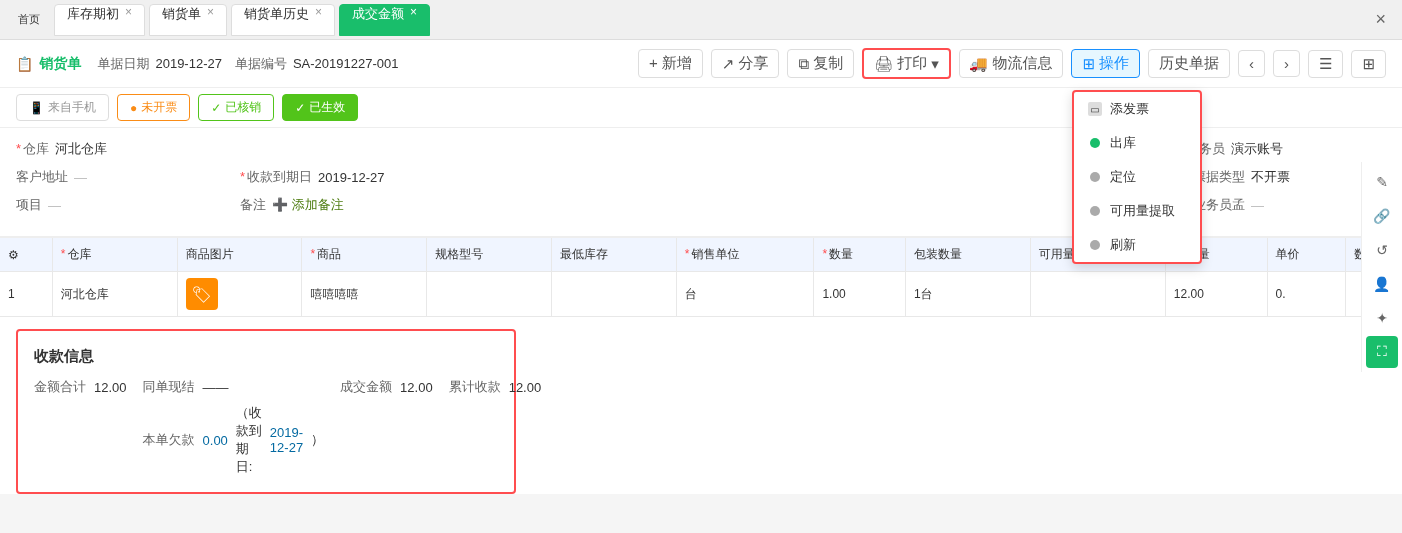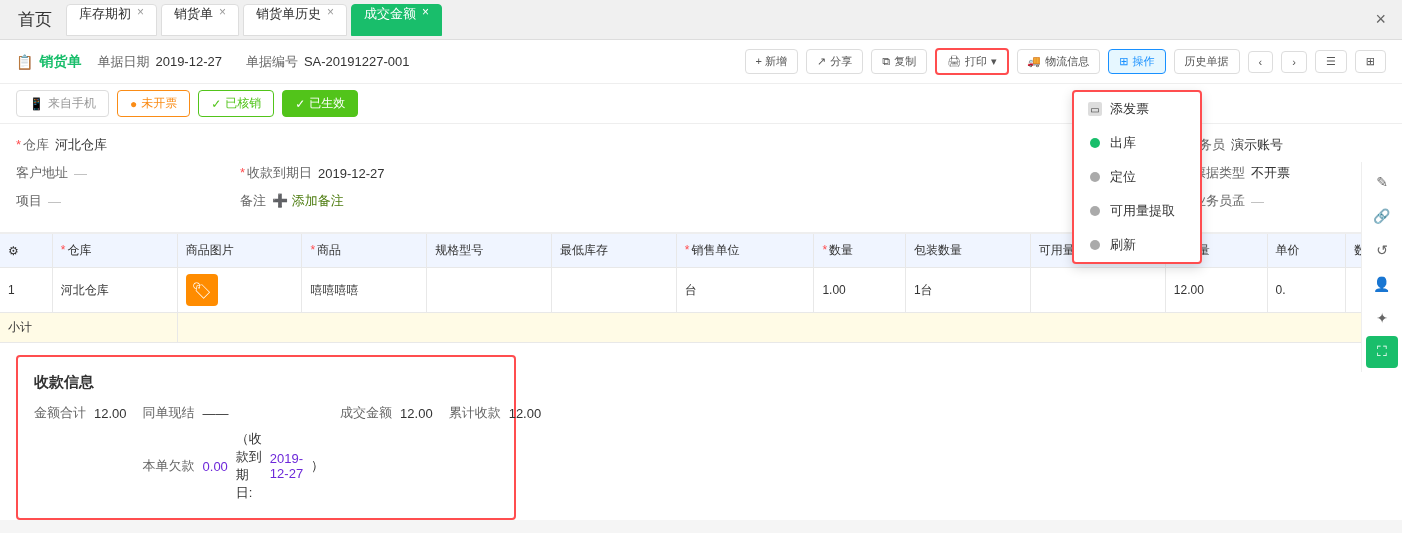--- a/index.html
+++ b/index.html
@@ -10,38 +10,38 @@
       display: flex; align-items: center; background: #f0f0f0; border-bottom: 1px solid #ddd;
       height: 40px; padding: 0 8px; gap: 4px;
     }
     .tab {
       display: flex; align-items: flex-start; padding: 0 12px; height: 32px; background: #fff;
       border: 1px solid #ddd; border-radius: 4px 4px 0 0; cursor: pointer; font-size: 13px; gap: 6px;
     }
     .tab.active { background: #19be6b; color: #fff; border-color: #19be6b; }
     .tab-close { font-size: 12px; color: #999; cursor: pointer; }
     .tab.active .tab-close { color: #fff; }
-    .tab-nav-home { font-size: 17px; padding: 0 10px; cursor: pointer; color: #333; }
+    .tab-nav-home { font-size: 11px; padding: 0 10px; cursor: pointer; color: #333; }
     .close-btn { margin-left: auto; font-size: 18px; cursor: pointer; color: #666; padding: 0 8px; }
 
     
     .main { background: #fff; }
 
     
     .doc-header {
       display: flex; align-items: center; padding: 8px 16px; border-bottom: 1px solid #eee;
       gap: 16px;
     }
     .doc-title { display: flex; align-items: center; gap: 6px; color: #19be6b; font-size: 14px; font-weight: bold; }
-    .doc-meta { display: flex; align-items: flex-start; gap: 24px; font-size: 13px; color: #666; }
+    .doc-meta { display: flex; align-items: flex-start; gap: 13px; font-size: 13px; color: #666; }
     .doc-meta-item { display: flex; align-items: center; gap: 6px; }
     .toolbar-right { margin-left: auto; display: flex; align-items: center; gap: 8px; }
     .btn-toolbar {
       display: flex; align-items: center; gap: 4px; padding: 4px 10px; border: 1px solid #ddd;
-      border-radius: 4px; cursor: pointer; background: #fff; font-size: 11px; color: #555;
+      border-radius: 4px; cursor: pointer; background: #fff; font-size: 15px; color: #555;
     }
     .btn-toolbar.active-op { background: #e6f7ff; border-color: #1890ff; color: #1890ff; }
 
     
     .status-bar { display: flex; align-items: center; padding: 6px 16px; gap: 8px; border-bottom: 1px solid #eee; }
     .btn-status {
       display: flex; align-items: center; gap: 4px; padding: 4px 12px;
       border: 1px solid #ddd; border-radius: 4px; cursor: pointer; font-size: 12px; background: #fff;
     }
     .btn-status.grey { color: #999; }
@@ -84,21 +84,21 @@
     
     .payment-box {
       border: 2px solid #ff4d4f; border-radius: 4px; padding: 16px;
       margin: 12px 16px; max-width: 500px; background: #fff;
     }
     .payment-title { font-weight: bold; font-size: 15px; margin-bottom: 12px; }
     .payment-grid { display: grid; grid-template-columns: 1fr 1fr 1fr 1fr; gap: 8px 16px; }
     .payment-row { display: flex; align-items: center; gap: 8px; }
     .pay-label { color: #666; white-space: nowrap; }
     .pay-value { color: #333; }
-    .pay-value.red { color: #6d28d9; }
+    .pay-value.red { color: #0369a1; }
 
     
     .right-icons {
       position: fixed; right: 0; top: 50%; transform: translateY(-50%);
       display: flex; flex-direction: column; gap: 2px; background: #fff;
       border-left: 1px solid #eee; padding: 4px;
     }
     .right-icon-btn {
       width: 32px; height: 32px; display: flex; align-items: center; justify-content: center;
       cursor: pointer; color: #666; border-radius: 4px; font-size: 14px;
@@ -288,24 +288,20 @@
           <td></td>
           <td></td>
           <td>台</td>
           <td>1.00</td>
           <td>1台</td>
           <td></td>
           <td>12.00</td>
           <td>0.</td>
           <td></td>
         </tr>
-        <tr class="subtotal-row">
-          <td colspan="2">小计</td>
-          <td colspan="11"></td>
-        </tr>
       </tbody>
     </table>
   </div>
 
   <div class="payment-box">
     <div class="payment-title">收款信息</div>
     <div class="payment-grid">
       <div class="payment-row">
         <span class="pay-label">金额合计</span>
         <span class="pay-value">12.00</span>

